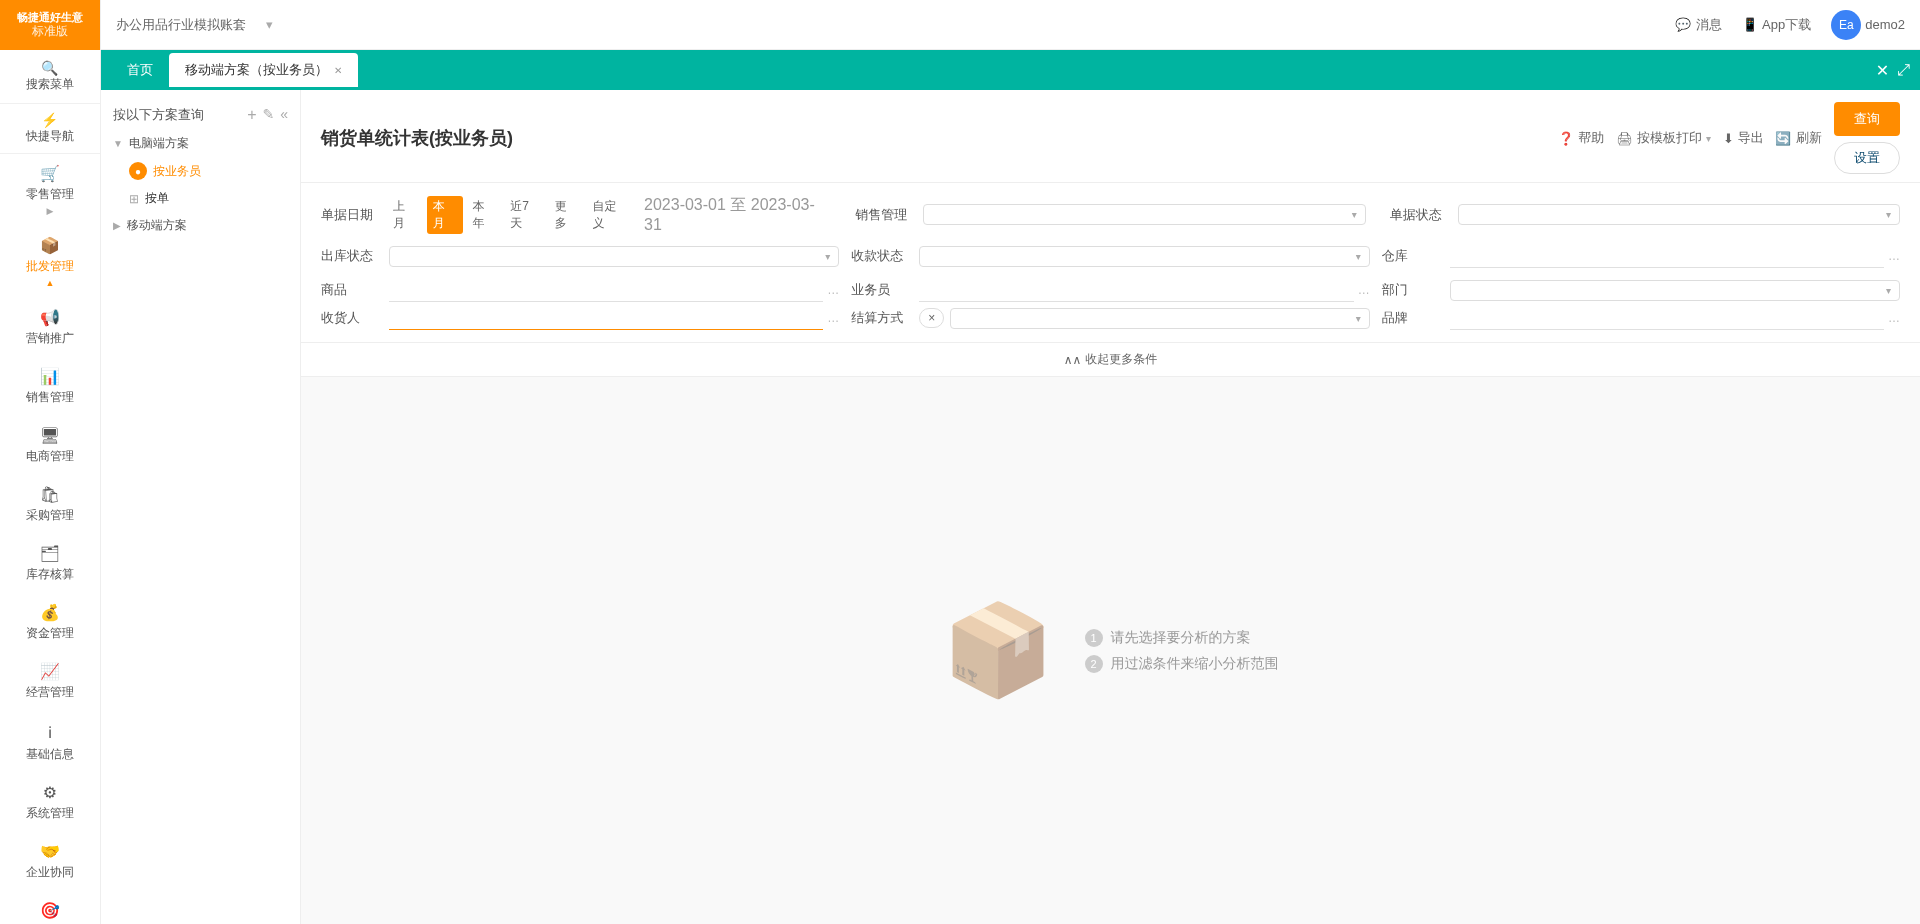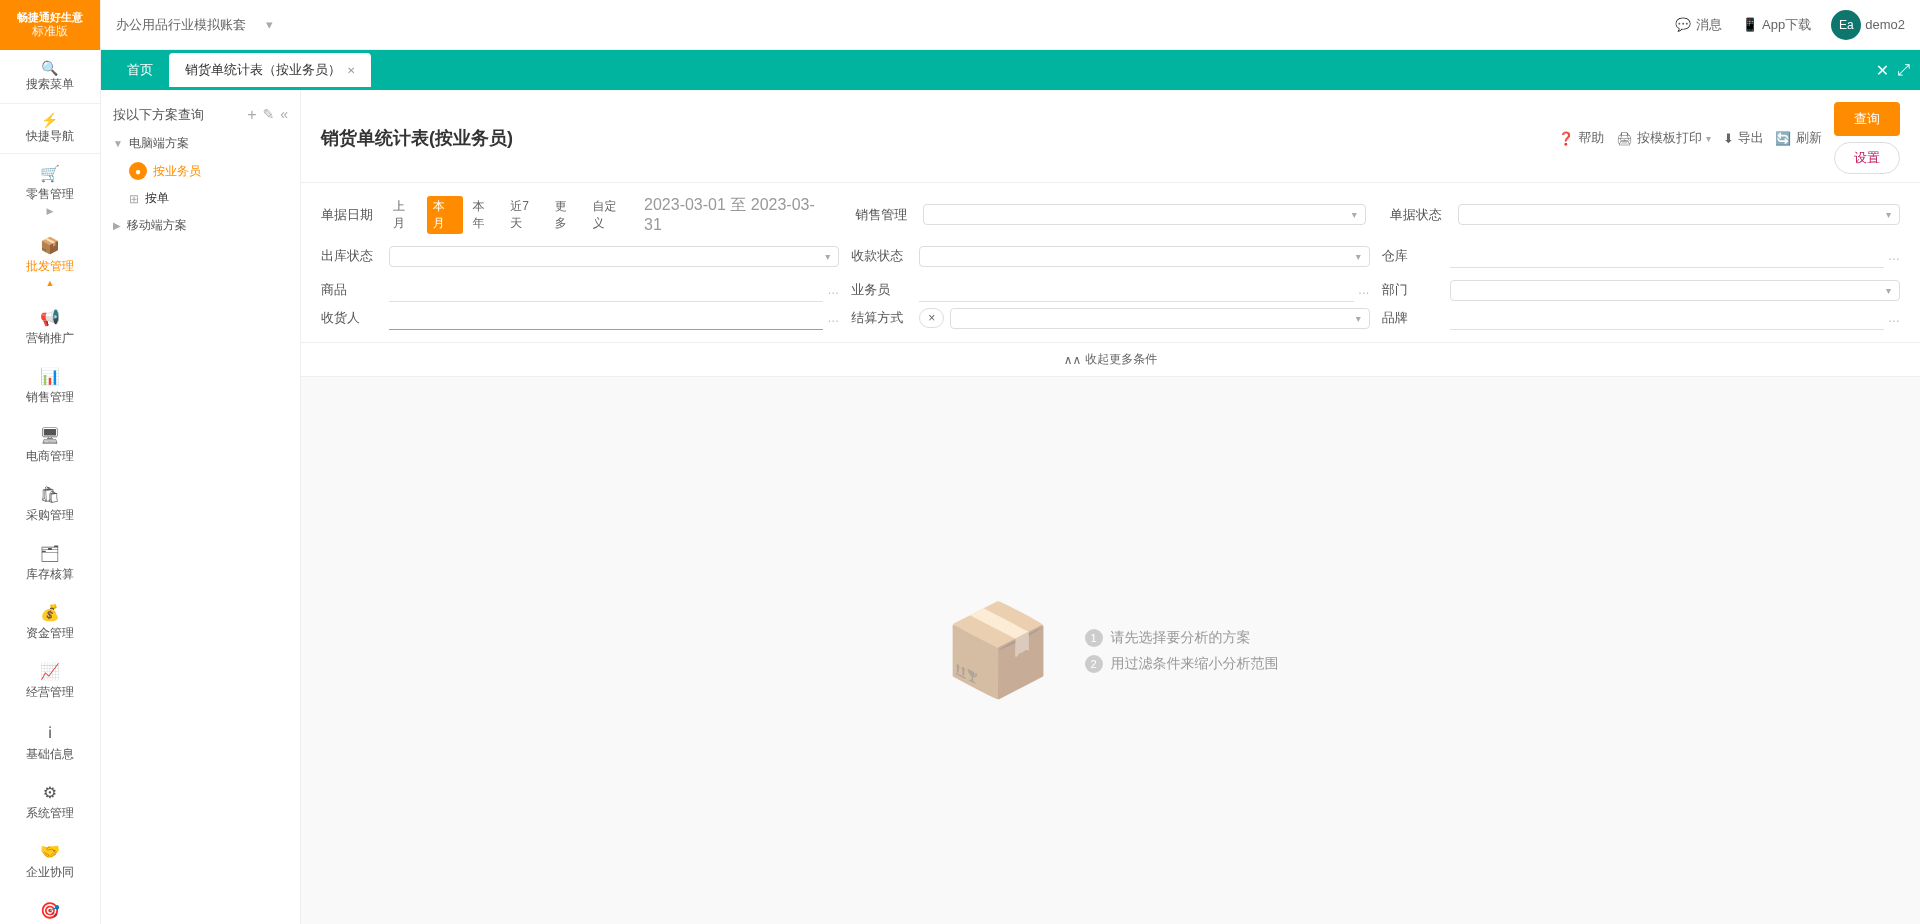--- a/index.html
+++ b/index.html
@@ -15,21 +15,21 @@
     .sidebar-item.active { color: #ff8c00; }
 
     
     .main { flex: 1; display: flex; flex-direction: column; overflow: hidden; }
 
     
     .topbar { height: 50px; background: #fff; display: flex; align-items: center; padding: 0 15px; border-bottom: 1px solid #eee; justify-content: space-between; }
     .topbar-left { display: flex; align-items: center; gap: 20px; font-size: 13px; color: #666; }
     .topbar-right { display: flex; align-items: center; gap: 20px; color: #666; font-size: 13px; }
     .topbar-right-item { display: flex; align-items: center; gap: 4px; cursor: pointer; }
-    .avatar { width: 30px; height: 30px; border-radius: 50%; background: #0f766e; display: flex; align-items: center; justify-content: center; color: #fff; font-size: 12px; }
+    .avatar { width: 30px; height: 30px; border-radius: 50%; background: #3b82f6; display: flex; align-items: center; justify-content: center; color: #fff; font-size: 12px; }
 
     
     .tabs { background: #00b4a0; display: flex; align-items: center; height: 40px; padding: 0 10px; }
     .tab { padding: 8px 16px; color: #fff; font-size: 13px; cursor: pointer; border-radius: 4px 4px 0 0; display: flex; align-items: center; gap: 6px; }
     .tab.home { background: transparent; }
     .tab.active { background: #fff; color: #333; }
     .tab-close { font-size: 10px; color: #999; cursor: pointer; }
     .tabs-actions { margin-left: auto; display: flex; gap: 8px; }
     .tabs-action-btn { color: #fff; cursor: pointer; font-size: 16px; }
 
@@ -48,21 +48,21 @@
 
     
     .right-content { flex: 1; display: flex; flex-direction: column; overflow: hidden; }
 
     
     .page-header { background: #fff; padding: 12px 20px 8px; border-bottom: 1px solid #eee; display: flex; align-items: center; justify-content: space-between; }
     .page-title { font-size: 18px; color: #333; font-weight: bold; }
     .page-actions { display: flex; align-items: center; gap: 12px; }
     .page-action { display: flex; align-items: center; gap: 4px; font-size: 13px; color: #666; cursor: pointer; }
     .btn-query { background: #ff8c00; color: #fff; border: none; padding: 8px 20px; border-radius: 4px; cursor: pointer; font-size: 13px; }
-    .btn-set { background: #fff; color: #be185d; border: 1px solid #ddd; padding: 6px 16px; border-radius: 16px; cursor: pointer; font-size: 13px; }
+    .btn-set { background: #fff; color: #0c4a6e; border: 1px solid #ddd; padding: 6px 16px; border-radius: 16px; cursor: pointer; font-size: 13px; }
 
     
     .filter-area { background: #fff; padding: 12px 20px; border-bottom: 1px solid #eee; }
     .filter-item { display: flex; align-items: center; flex: 1; min-width: 0; }
     .filter-label { font-size: 13px; color: #555; white-space: nowrap; margin-right: 8px; min-width: 60px; }
     .filter-control { flex: 1; border: none; border-bottom: 1px solid #e0e0e0; padding: 4px 6px; font-size: 13px; color: #333; outline: none; background: transparent; }
     .filter-select { display: flex; align-items: center; border: 1px solid #ddd; border-radius: 4px; padding: 4px 8px; background: #fff; cursor: pointer; flex: 1; justify-content: space-between; }
     .filter-select-text { color: #333; font-size: 13px; }
     .filter-arrow { color: #aaa; font-size: 10px; }
     .date-filter { display: flex; align-items: center; gap: 6px; flex: 1; }
@@ -180,21 +180,21 @@
         <span>demo2</span>
       </div>
     </div>
   </div>
 
   <div class="tabs">
     <div class="tab home">
       <span>首页</span>
     </div>
     <div class="tab active">
-      <span>销货单统计表（按业务员）</span>
+      <span>移动端方案（按业务员）</span>
       <span class="tab-close">✕</span>
     </div>
     <div class="tabs-actions">
       <span class="tabs-action-btn">✕</span>
       <span class="tabs-action-btn">⤢</span>
     </div>
   </div>
 
   <div class="page">
 

